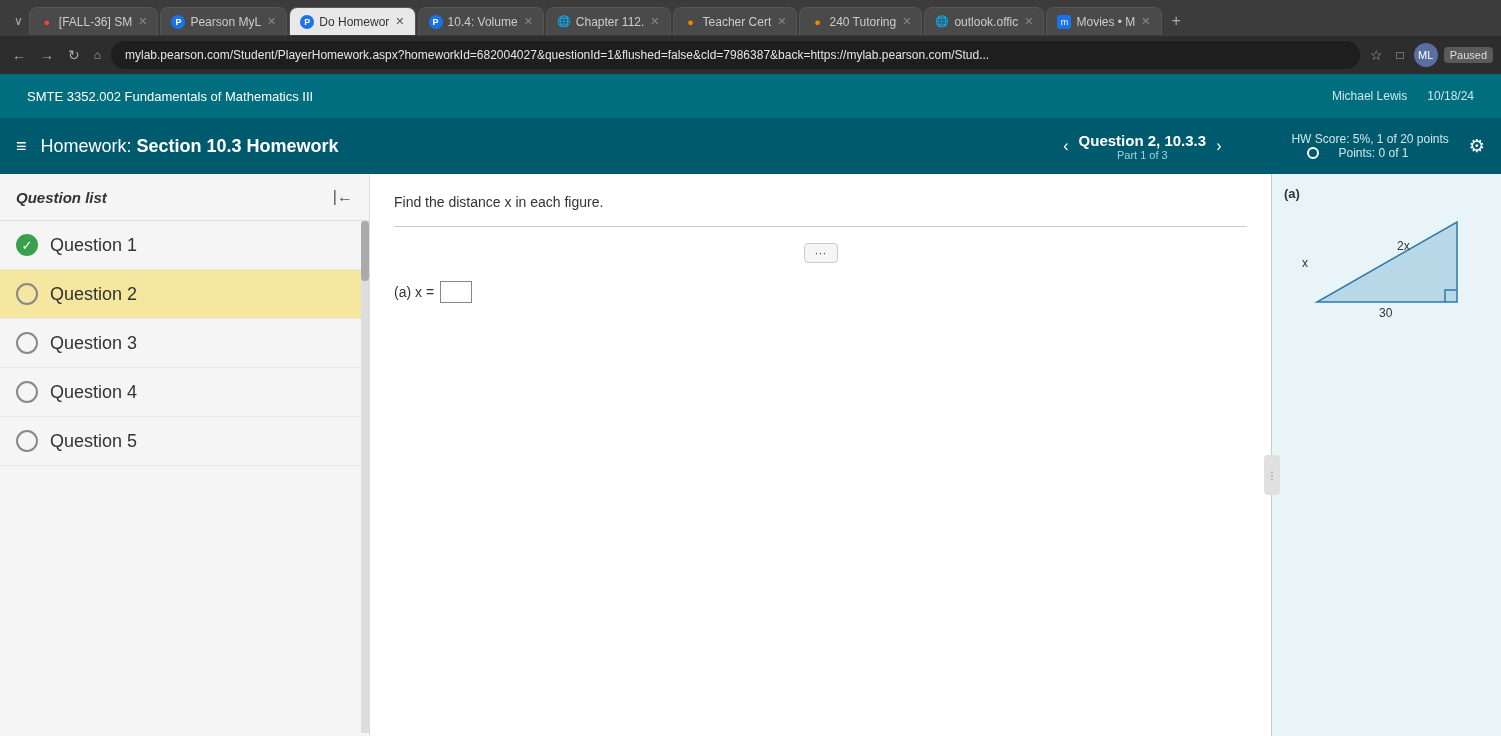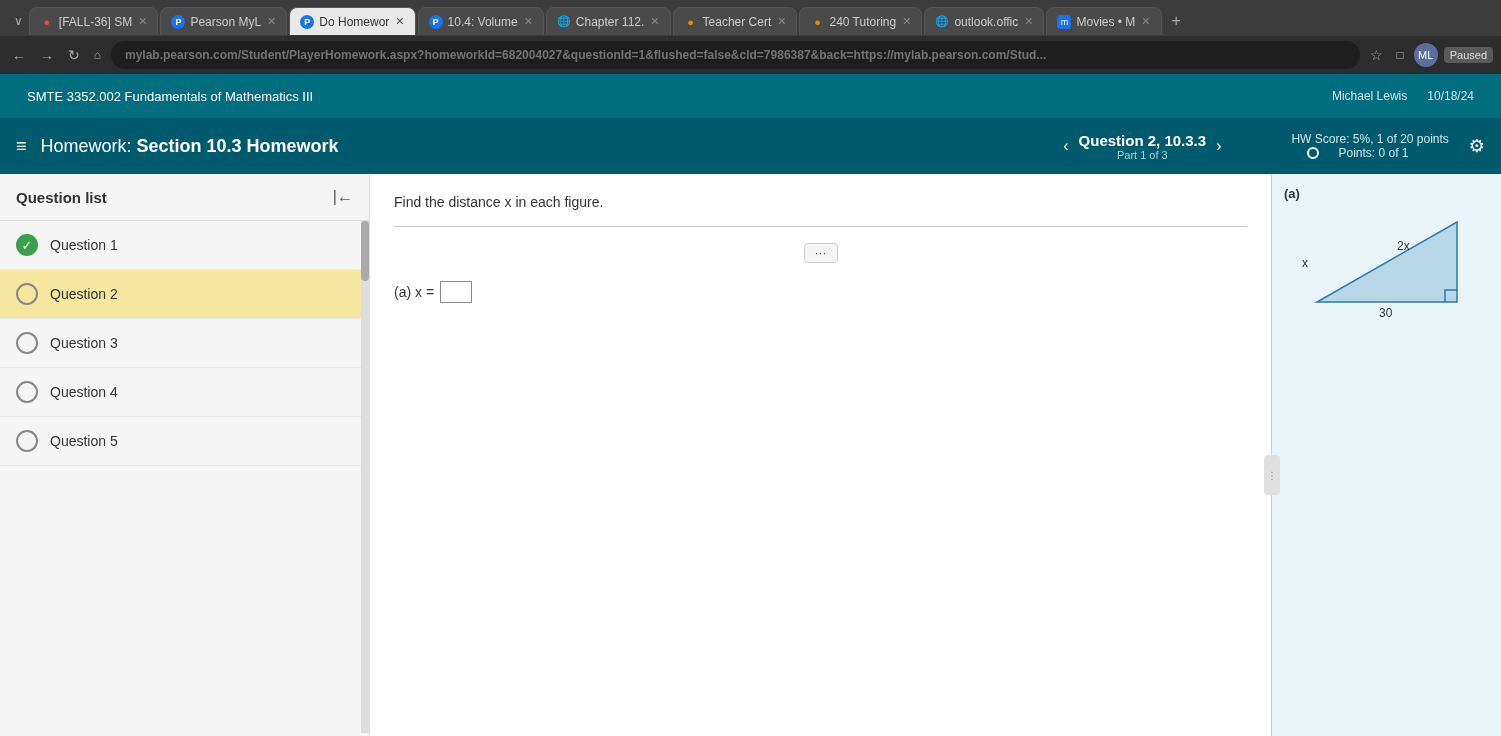--- a/index.html
+++ b/index.html
@@ -12,21 +12,21 @@
     .tab-arrow { color: #aaa; font-size: 12px; padding: 4px 6px; cursor: pointer; }
     .tab { display: flex; align-items: center; height: 28px; padding: 0 10px; border-radius: 8px 8px 0 0; font-size: 12px; color: #ccc; background: #4a4a4a; margin-right: 2px; max-width: 160px; white-space: nowrap; overflow: hidden; cursor: pointer; border: 1px solid #555; border-bottom: none; }
     .tab.active { background: #e8e8e8; color: #333; }
     .tab .tab-icon { width: 14px; height: 14px; margin-right: 5px; border-radius: 50%; display: inline-flex; align-items: center; justify-content: center; font-size: 9px; flex-shrink: 0; }
     .tab .tab-close { margin-left: 6px; color: #888; font-size: 11px; flex-shrink: 0; }
     .tab.active .tab-close { color: #555; }
     .tab-plus { color: #aaa; padding: 4px 8px; font-size: 16px; cursor: pointer; }
 
     .address-bar { display: flex; align-items: center; background: #2d2d2d; padding: 4px 8px; height: 38px; gap: 6px; }
     .nav-btn { color: #aaa; font-size: 14px; cursor: pointer; padding: 4px; }
-    .address-field { flex: 1; background: #1e1e1e; border: none; border-radius: 20px; color: #737373; padding: 5px 14px; font-size: 12px; height: 28px; font-weight: bold; }
+    .address-field { flex: 1; background: #1e1e1e; border: none; border-radius: 20px; color: #e5e5e5; padding: 5px 14px; font-size: 12px; height: 28px; }
     .star-btn { color: #aaa; font-size: 14px; padding: 4px; cursor: pointer; }
     .profile-btn { background: #5a6ea0; color: white; border-radius: 50%; width: 24px; height: 24px; display: flex; align-items: center; justify-content: center; font-size: 11px; cursor: pointer; }
     .paused-btn { background: #5a5a5a; color: #ddd; border-radius: 4px; padding: 2px 6px; font-size: 11px; cursor: pointer; }
 
     
     .app-header { background: #006e7f; color: white; padding: 8px 27px; height: 44px; display: flex; align-items: center; justify-content: space-between; }
     .app-header-right { display: flex; gap: 20px; font-size: 12px; color: #cce8ec; }
 
     
     .hw-header { background: #005a6e; color: white; display: flex; align-items: center; padding: 0 16px; height: 56px; }
@@ -42,32 +42,32 @@
     .hw-score-line { display: flex; align-items: center; gap: 19px; margin-left: 16px; }
     .hw-score-circle { width: 12px; height: 12px; border-radius: 50%; border: 2px solid white; display: inline-block; }
     .hw-settings { margin-left: 20px; font-size: 18px; cursor: pointer; }
 
     
     .main-layout { display: flex; height: calc(736px - 36px - 38px - 44px - 56px); background: white; }
 
     
     .sidebar { width: 370px; background: #f5f5f5; border-right: 1px solid #ddd; flex-shrink: 0; }
     .sidebar-header { display: flex; align-items: center; justify-content: space-between; padding: 14px 16px; border-bottom: 1px solid #ddd; }
-    .sidebar-title { font-size: 15px; font-weight: bold; color: #333; }
+    .sidebar-title { font-size: 15px; font-weight: bold; color: #333; font-style: italic; }
     .sidebar-collapse { font-size: 16px; color: #555; cursor: pointer; }
     .sidebar-scroll { overflow-y: auto; height: calc(100% - 50px); position: relative; }
     .sidebar-scrollbar { position: absolute; right: 0; top: 0; width: 8px; height: 100%; background: #ddd; }
     .sidebar-scrollbar-thumb { width: 8px; height: 60px; background: #aaa; border-radius: 4px; margin-top: 0; }
 
     .question-item { display: flex; align-items: center; padding: 13px 16px; border-bottom: 1px solid #e8e8e8; cursor: pointer; }
     .question-item.active { background: #f5e6a0; }
     .question-item.correct .q-circle { background: #3aa04e; border-color: #3aa04e; }
     .q-circle { width: 22px; height: 22px; border-radius: 50%; border: 2px solid #888; display: inline-flex; align-items: center; justify-content: center; margin-right: 12px; flex-shrink: 0; }
     .q-check { color: white; font-size: 13px; }
-    .q-label { font-size: 14px; color: #333; }
+    .q-label { font-size: 18px; color: #333; }
 
     
     .content-area { flex: 1; display: flex; flex-direction: column; overflow: hidden; border-radius: 10px; }
     .question-content { flex: 1; padding: 20px 24px; overflow-y: auto; }
     .question-text { font-size: 14px; color: #333; margin-bottom: 16px; }
 
     .divider-line { border: none; border-top: 1px solid #ccc; margin: 8px 0 16px 0; }
     .more-btn { display: flex; justify-content: center; }
     .more-btn-inner { background: #f5f5f5; border: 1px solid #ccc; border-radius: 4px; padding: 2px 10px; font-size: 12px; cursor: pointer; color: #555; }
 

